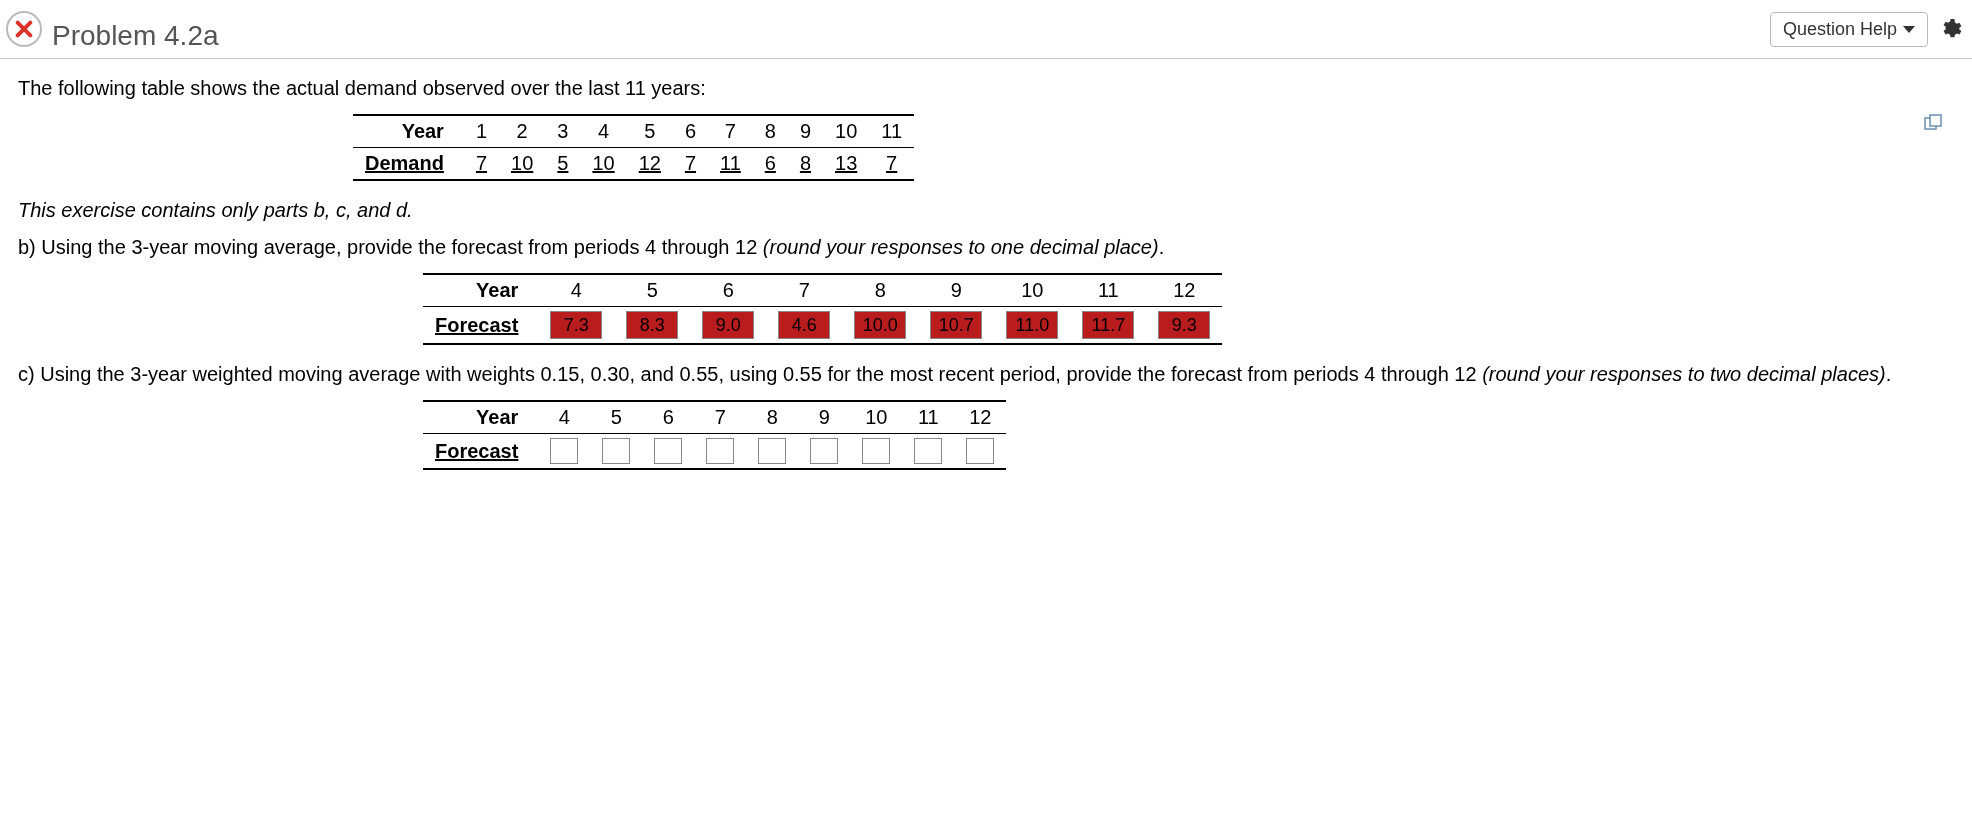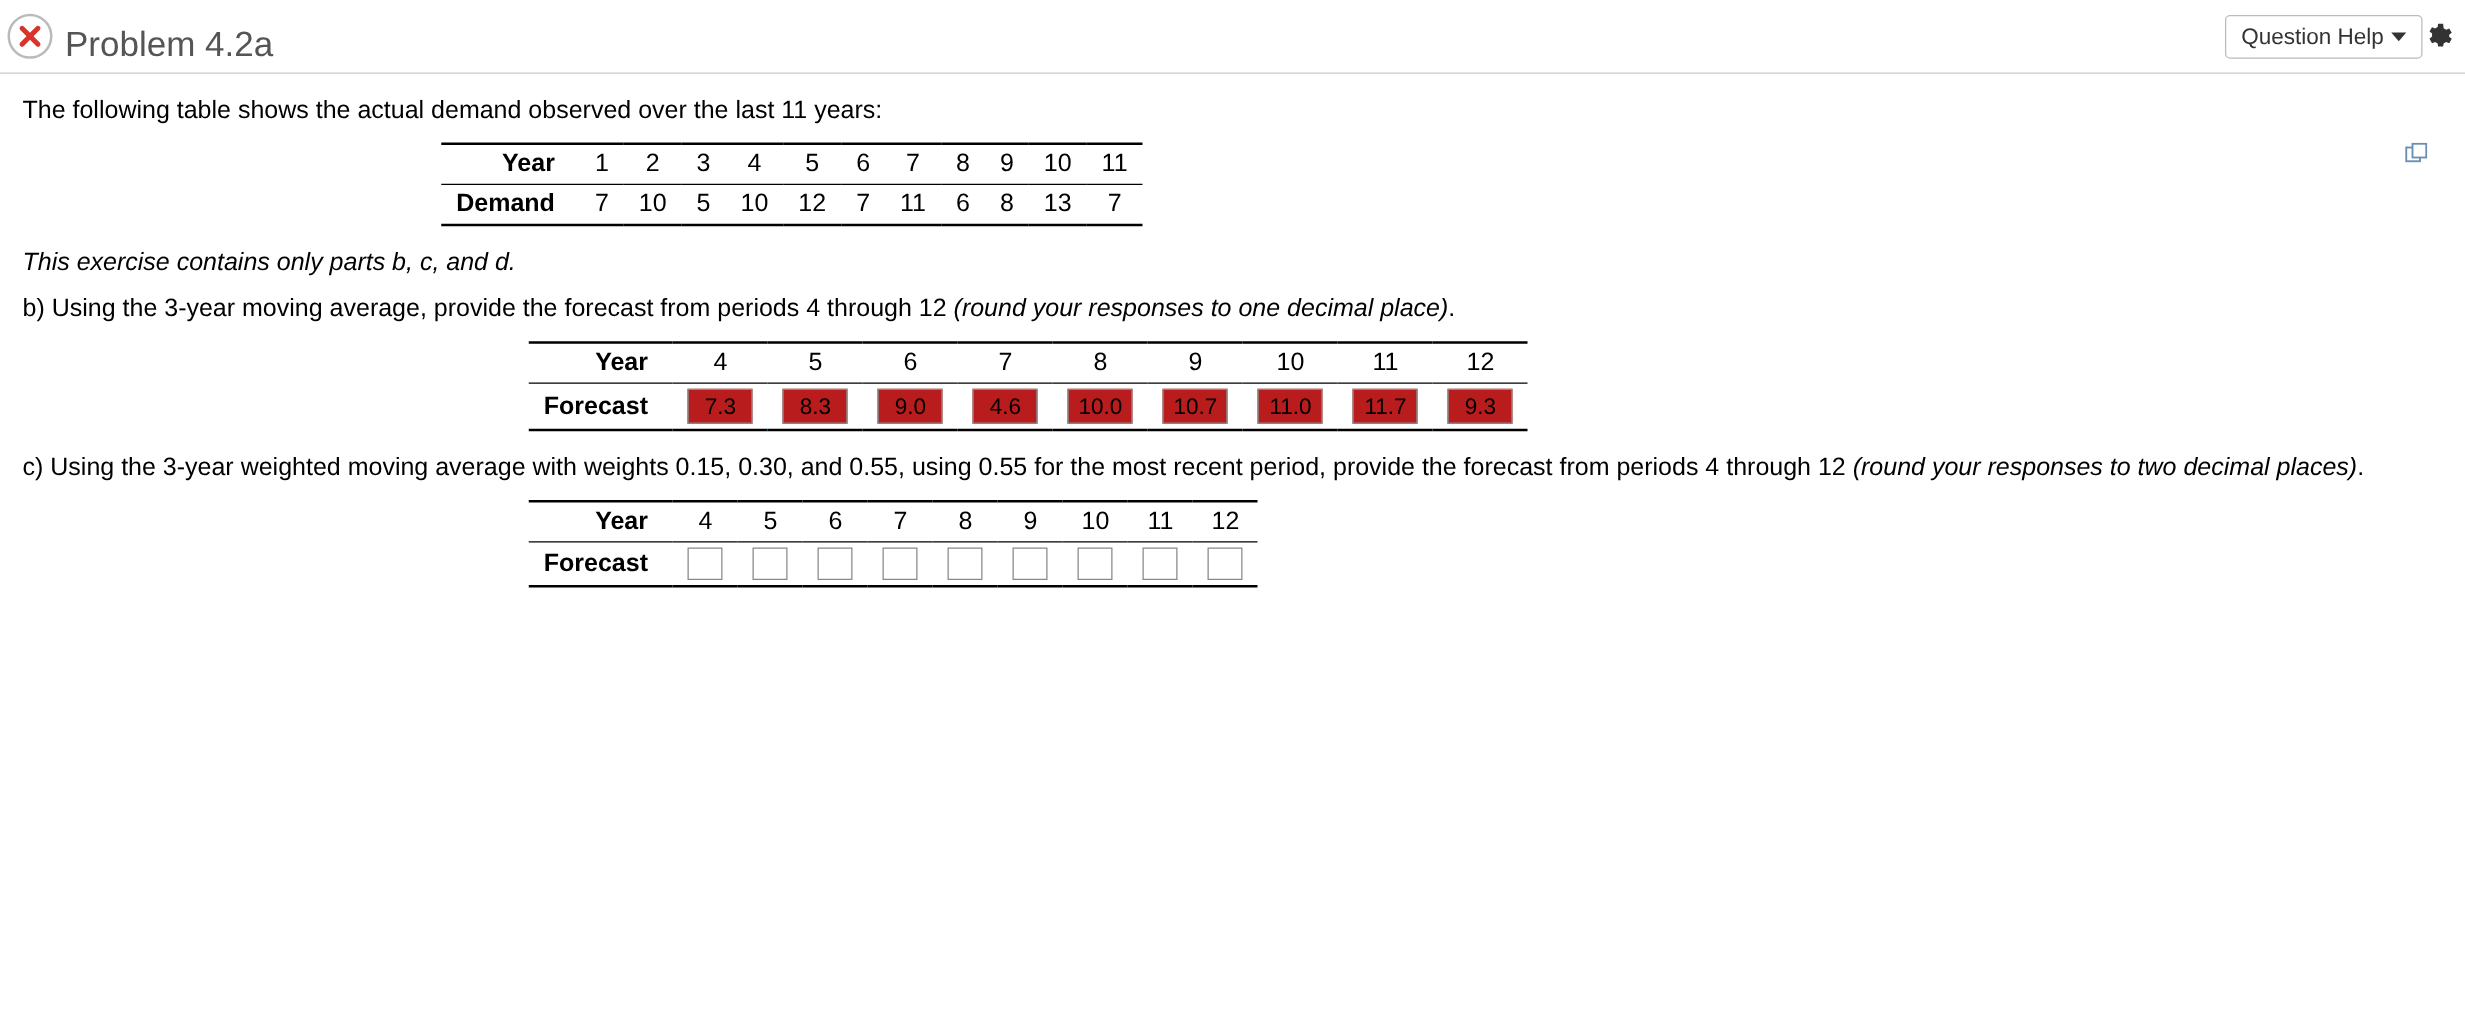--- a/index.html
+++ b/index.html
@@ -42,20 +42,21 @@
   .status-icon::after  { transform: translate(-50%, -50%) rotate(-45deg); }
   .title {
     font-size: 28px;
     color: #555;
     margin-top: 14px;
   }
   .right-controls {
     margin-left: auto;
     display: flex;
     align-items: center;
+    gap: 10px;
   }
   .help-btn {
     border: 1px solid #bbb;
     border-radius: 4px;
     padding: 6px 12px;
     font-size: 18px;
     color: #333;
     display: inline-flex;
     align-items: center;
     gap: 6px;
@@ -94,21 +95,21 @@
     text-align: center;
     font-size: 20px;
   }
   .data-table td.label {
     text-align: right;
     font-weight: bold;
     padding-right: 20px;
   }
   .row-top    { border-top: 2px solid #000; }
   .row-mid    { border-top: 1px solid #000; }
-  .row-bottom { border-bottom: 2px solid #000; }
+  .row-bottom { border-bottom: 2px solid #000; text-decoration: underline; }
   .filled-cell {
     border: 1px solid #888;
     background: #b91c1c;
     text-align: center;
     min-width: 42px;
     height: 26px;
     display: inline-block;
     line-height: 26px;
     font-size: 18px;
     padding: 0 4px;

